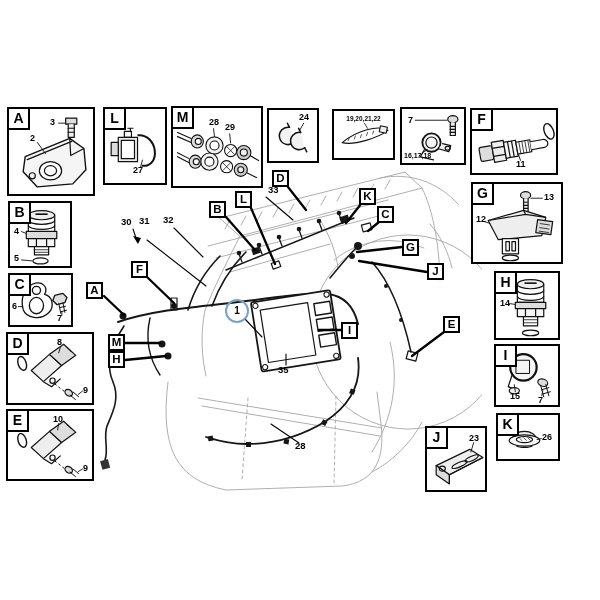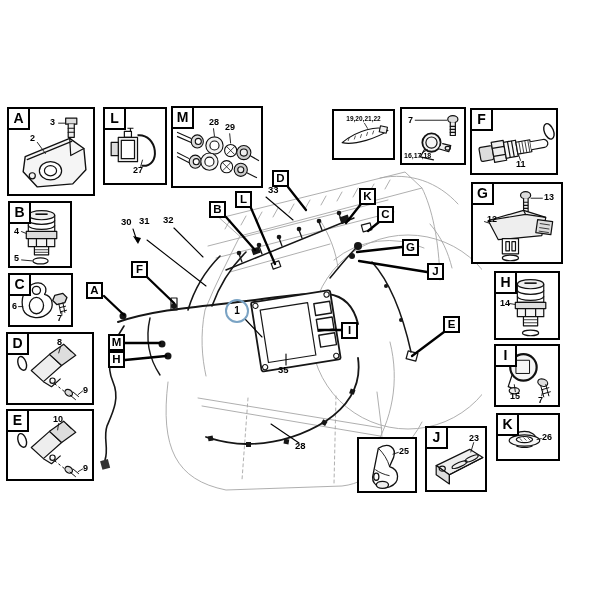--- a/index.html
+++ b/index.html
@@ -216,20 +216,32 @@
           <circle cx="67" cy="61" r="3" fill="#eee"></circle>
         <path d="M73,64 L83,69"></path>
         <line x1="40" y1="20" x2="41" y2="28" stroke-width="0.9"></line>
         <line x1="56" y1="25" x2="57" y2="35" stroke-width="0.9"></line>
       </g>
     </svg>
     <span class="num" style="left:36px;top:10px">28</span>
     <span class="num" style="left:52px;top:15px">29</span>
   </div>
 
+  <div class="pbox" style="left:267px;top:108px;width:52px;height:55px">
+    <svg class="psvg" viewBox="0 0 47 50">
+      <g stroke="#111" fill="none" stroke-width="1.5" stroke-linejoin="round" stroke-linecap="round">
+        <path d="M20,17 A8.5,8.5 0 1 0 24,32" fill="#f2f2f2"></path>
+        <path d="M20,17 l-2,-4 M24,32 l2,4"></path>
+        <path d="M31,22 A8.5,8.5 0 1 0 35,37" fill="#f2f2f2"></path>
+        <path d="M31,22 l-2,-4 M35,37 l2,4"></path>
+        <line x1="34" y1="13" x2="30" y2="20" stroke-width="0.9"></line>
+      </g>
+    </svg>
+    <span class="num" style="left:30px;top:3px">24</span>
+  </div>
 
   <div class="pbox" style="left:332px;top:109px;width:63px;height:51px">
     <svg class="psvg" viewBox="0 0 58 46">
       <g stroke="#111" fill="none" stroke-width="1.1" stroke-linejoin="round" stroke-linecap="round">
         <path d="M8,31 C22,19 44,13 53,19 C44,26 20,34 8,31 Z" fill="#fff"></path>
         <rect x="45" y="15" width="7" height="6" transform="rotate(12 48 18)" fill="#eee"></rect>
         <path d="M14,29 l1,-3 M20,27.5 l1,-3 M26,26 l1,-3 M32,24 l1,-3 M38,22.5 l1,-3" stroke-width="0.7"></path>
         <line x1="30" y1="12" x2="33" y2="17" stroke-width="0.8"></line>
       </g>
     </svg>
@@ -286,21 +298,21 @@
         <path d="M15,36 L52,30 L72,33 M52,30 L50,26"></path>
         <rect x="63" y="36" width="15" height="13" transform="rotate(8 70 42)" fill="#ddd"></rect>
         <path d="M66,39 l10,1.5 M65.5,43 l10,1.5 M65,46.5 l10,1.5" stroke-width="0.8"></path>
         <rect x="29" y="54" width="16" height="15" fill="#fff"></rect>
         <rect x="32.5" y="57" width="3.5" height="9"></rect>
           <rect x="38.5" y="57" width="3.5" height="9"></rect>
         <ellipse cx="37" cy="73" rx="8" ry="2.8"></ellipse>
         <line x1="11" y1="37" x2="17" y2="39" stroke-width="0.9"></line>
       </g>
     </svg>
-    <span class="num" style="left:14px;top:31px">12</span>
+    <span class="num" style="left:3px;top:31px">12</span>
     <span class="num" style="left:71px;top:9px">13</span>
   </div>
 
   <div class="pbox" style="left:494px;top:271px;width:66px;height:69px">
     <div class="ctag">H</div>
     <svg class="psvg" viewBox="0 0 61 64">
       <g stroke="#111" fill="none" stroke-width="1.2" stroke-linejoin="round">
         <ellipse cx="34" cy="11" rx="13" ry="4.5" fill="#eee"></ellipse>
         <path d="M28,10 h12" stroke-width="1.6"></path>
         <path d="M21,11 v18 h26 v-18" fill="none"></path>
@@ -424,32 +436,20 @@
         <ellipse cx="60" cy="58" rx="4" ry="3" transform="rotate(35 60 58)" fill="#ddd"></ellipse>
         <path d="M61,60 l6,5 M64,57 l6,5" stroke-width="1"></path>
         <line x1="50" y1="12" x2="49" y2="19" stroke-width="0.9"></line>
         <line x1="74" y1="57" x2="69" y2="60" stroke-width="0.9"></line>
       </g>
     </svg>
     <span class="num" style="left:45px;top:4px">10</span>
     <span class="num" style="left:75px;top:53px">9</span>
   </div>
 
-  <div class="pbox" style="left:357px;top:437px;width:60px;height:56px">
-    <svg class="psvg" viewBox="0 0 55 51">
-      <g stroke="#111" fill="none" stroke-width="1.3" stroke-linejoin="round">
-        <path d="M19,9 C29,3 37,8 34,18 L30,27 C40,30 41,43 30,47 C20,50 11,44 14,34 Z" fill="#fff"></path>
-        <path d="M19,9 C24,14 28,20 30,27 M16,30 C20,33 25,35 30,36" stroke-width="0.9"></path>
-        <ellipse cx="23" cy="45" rx="6" ry="3.5" fill="#eee"></ellipse>
-        <ellipse cx="17" cy="37" rx="2.5" ry="3.5"></ellipse>
-        <line x1="39" y1="13" x2="33" y2="15" stroke-width="0.9"></line>
-      </g>
-    </svg>
-    <span class="num" style="left:40px;top:8px">25</span>
-  </div>
 
   <div class="pbox" style="left:425px;top:426px;width:62px;height:66px">
     <div class="ctag">J</div>
     <svg class="psvg" viewBox="0 0 57 61">
       <g stroke="#111" fill="none" stroke-width="1.2" stroke-linejoin="round">
         <path d="M9,37 L42,21 L55,29 L22,46 Z" fill="#eee"></path>
         <path d="M9,37 L9,46 L22,55 L22,46 Z" fill="#ddd"></path>
         <path d="M22,55 L22,46 L55,29"></path>
         <ellipse cx="15" cy="40" rx="3" ry="2.4"></ellipse>
         <ellipse cx="32" cy="36" rx="8" ry="2.2" transform="rotate(-24 32 36)"></ellipse>

